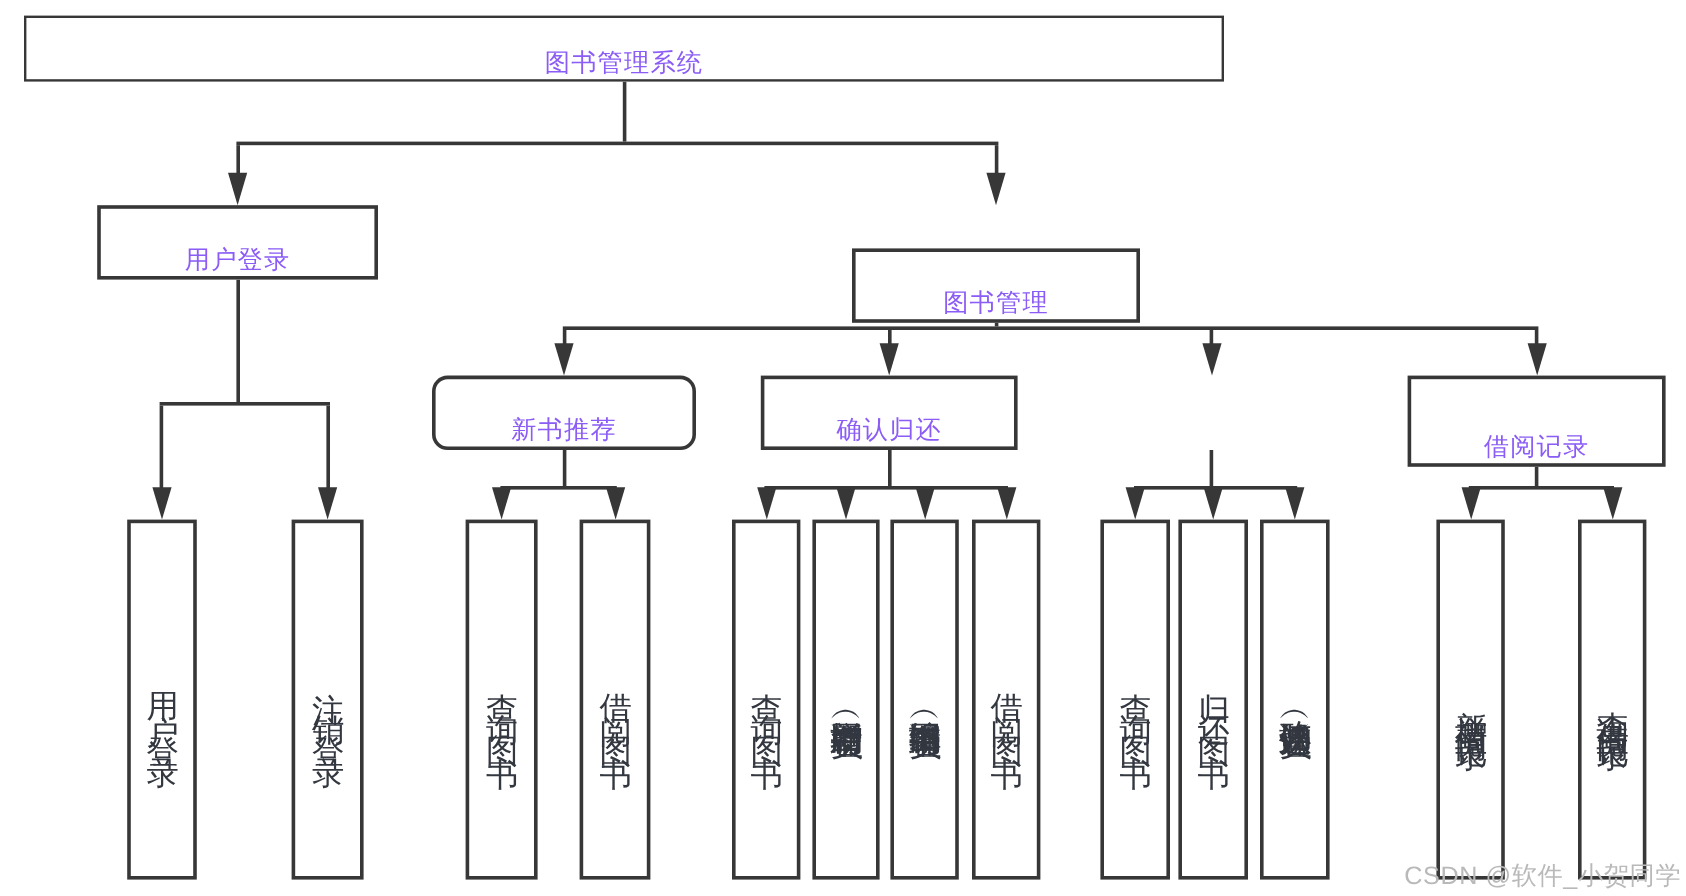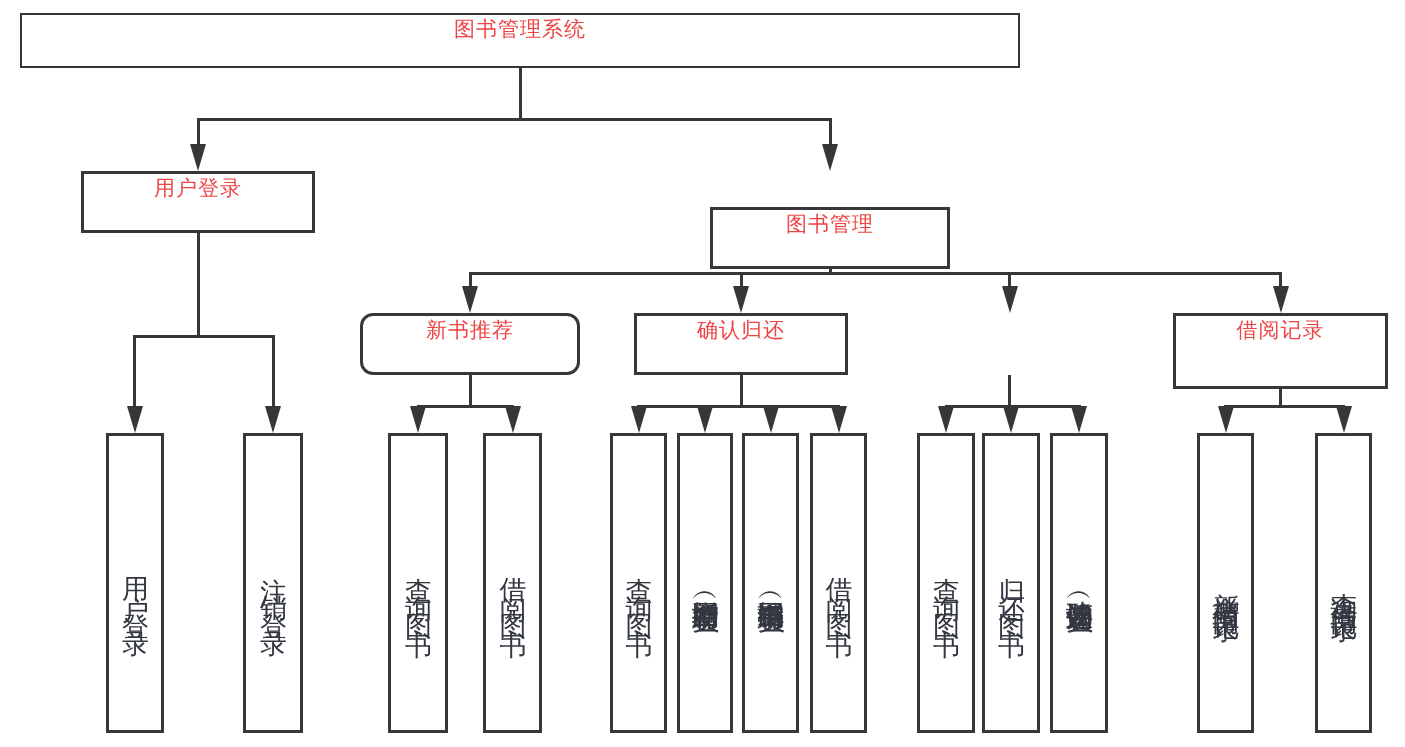--- a/index.html
+++ b/index.html
@@ -19,22 +19,22 @@
     border-left: 8px solid transparent;
     border-right: 8px solid transparent;
     border-top: 27px solid #373737;
   }
   
   .hbox {
     position: absolute;
     box-sizing: border-box;
     border: 3px solid #373737;
     background: #ffffff;
-    display: flex; align-items: flex-start; justify-content: center;
-    font-size: 21px; color: #ef4444; letter-spacing: 1px;
+    display: flex; align-items: flex-end; justify-content: center;
+    font-size: 21px; color: #8b5cf6; letter-spacing: 1px;
     z-index: 2;
   }
   .hbox.root { border-width: 2px; }
   
   .vbox {
     position: absolute;
     box-sizing: border-box;
     border: 3px solid #373737;
     background: #ffffff;
     display: flex; align-items: center; justify-content: center;
@@ -172,14 +172,15 @@
     <span>确认归还（管理员）</span>
   </div>
 
   <div class="vbox ls6" style="left:1197px; top:433px; width:57px; height:300px;">
     <span>新增借阅记录</span>
   </div>
   <div class="vbox ls6" style="left:1315px; top:433px; width:57px; height:300px;">
     <span>查询借阅记录</span>
   </div>
 
+  <div class="watermark">CSDN @软件_小贺同学</div>
 
 </div>
 
 </body></html>

